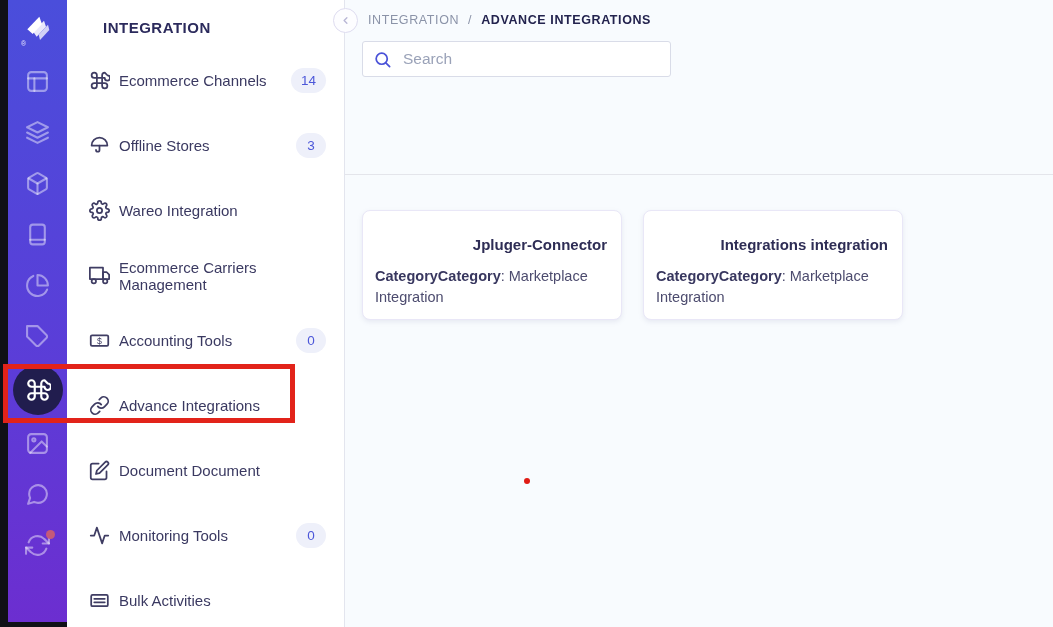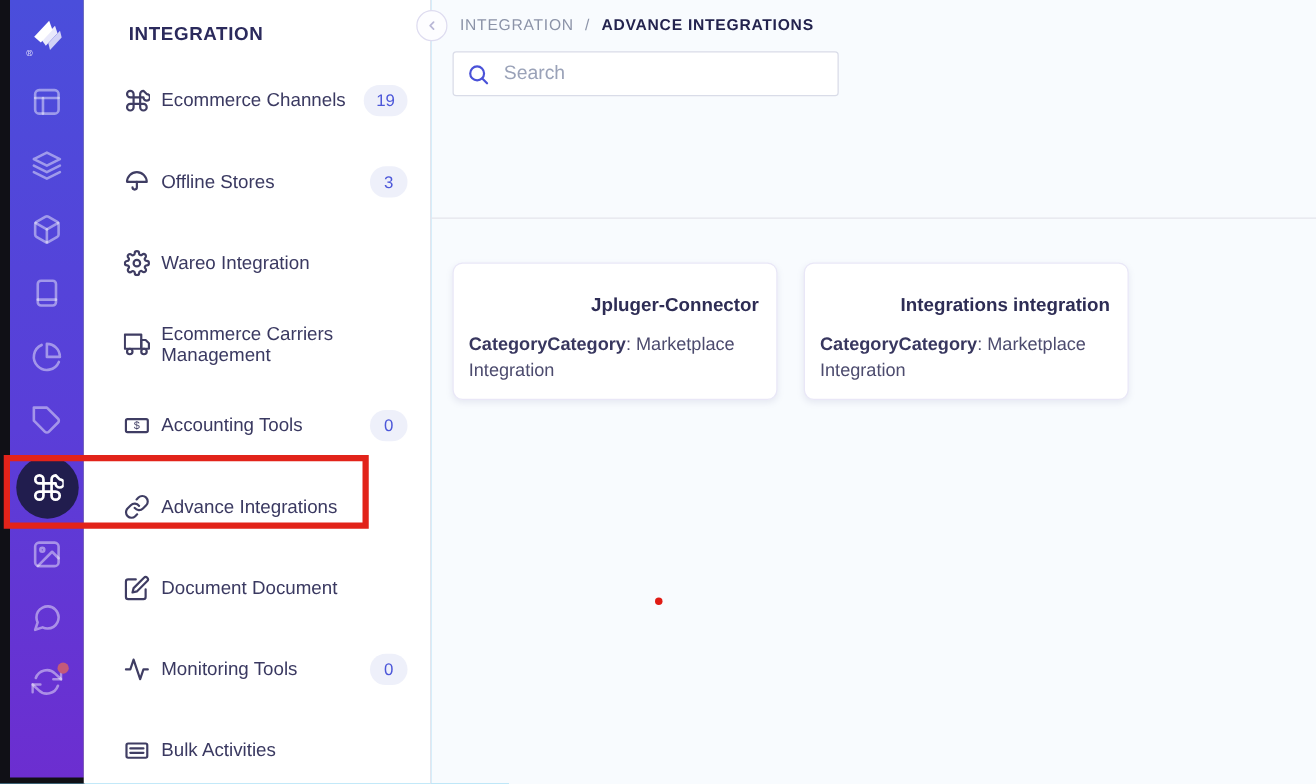--- a/index.html
+++ b/index.html
@@ -1,18 +1,18 @@
 <!DOCTYPE html>
 <html><head>
 <meta charset="utf-8">
 <style>
   * { margin:0; padding:0; box-sizing:border-box; }
   html,body { width:1053px; height:627px; overflow:hidden;
     font-family:"Liberation Sans", sans-serif; background:#fff; }
-  .stage { position:relative; width:1053px; height:627px; background:#0ea5e9; }
+  .stage { position:relative; width:1053px; height:627px; background:#4c1d95; }
 
   
   .dark-strip { position:absolute; left:0; top:0; width:68px; height:627px; background:#101016; }
 
   
   .rail { position:absolute; left:8px; top:0; width:59px; height:622px;
     background:linear-gradient(180deg,#4a4edb 0%,#5a3ed8 55%,#6c2ed0 100%);
     display:flex; flex-direction:column; align-items:center; }
   .rail-logo { width:59px; height:56px; display:flex; align-items:center; justify-content:center; position:relative; }
   .rail-logo .rmark { position:absolute; left:13px; bottom:9px; color:#e8e6ff; font-size:7px; line-height:1; }
@@ -24,21 +24,21 @@
     display:flex; align-items:center; justify-content:center; color:#ffffff; }
   .rail-active-circle svg { width:26px; height:26px; }
   .notif-dot { position:absolute; top:10px; right:12px; width:9px; height:9px; border-radius:50%; background:#c45a79; }
 
   
   .sidebar { position:absolute; left:67px; top:0; width:278px; height:627px;
     background:#ffffff; border-right:1px solid #e3e5ee; }
   .sidebar-title { position:absolute; left:36px; top:19px; font-size:15px; font-weight:bold;
     color:#2b2a5c; letter-spacing:.5px; }
   .nav-list { position:absolute; left:0; top:48px; width:100%; }
-  .nav-item { height:65px; display:flex; align-items:center; padding:0 18px 0 31px; cursor:pointer; }
+  .nav-item { height:65px; display:flex; align-items:center; padding:0 18px 0 21px; cursor:pointer; }
   .nav-item .nicon { width:22px; height:22px; color:#3f3d63; flex:0 0 22px;
     display:flex; align-items:center; justify-content:center; }
   .nav-item .nicon svg { width:21px; height:21px; }
   .nav-item .nlabel { margin-left:9px; font-size:15px; color:#3a3961; flex:1 1 auto; }
   .badge { min-width:30px; height:25px; padding:0 10px; border-radius:13px; background:#eef0fa;
     color:#4c57d9; font-size:13.5px; display:flex; align-items:center; justify-content:center; }
 
   
   .main { position:absolute; left:345px; top:0; width:708px; height:627px; background:#f8fbfe; }
   .main-top { position:absolute; left:0; top:0; width:708px; height:175px; border-bottom:1px solid #e4e5eb; }
@@ -161,21 +161,21 @@
     <div class="sidebar-title">INTEGRATION</div>
     <div class="nav-list">
 
       <div class="nav-item">
         <span class="nicon">
           <svg viewBox="0 0 24 24" fill="none" stroke="currentColor" stroke-width="2" stroke-linecap="round" stroke-linejoin="round">
             <path d="M18 3a3 3 0 0 0-3 3v12a3 3 0 1 0 3-3H6a3 3 0 1 0 3 3V6a3 3 0 1 0-3 3h12a3 3 0 1 0 3-3z"></path>
           </svg>
         </span>
         <span class="nlabel">Ecommerce Channels</span>
-        <span class="badge">19</span>
+        <span class="badge">14</span>
       </div>
 
       <div class="nav-item">
         <span class="nicon">
           <svg viewBox="0 0 24 24" fill="none" stroke="currentColor" stroke-width="2" stroke-linecap="round" stroke-linejoin="round">
             <path d="M21 12a9 9 0 0 0-18 0z"></path>
               <path d="M12 12v5a2 2 0 0 1-4 0"></path>
           </svg>
         </span>
         <span class="nlabel">Offline Stores</span>

